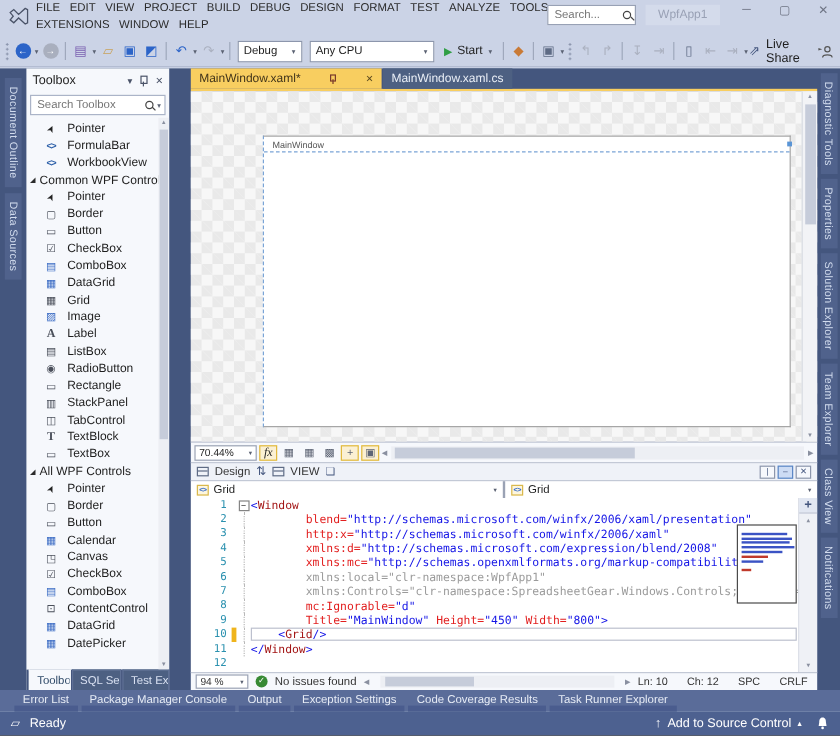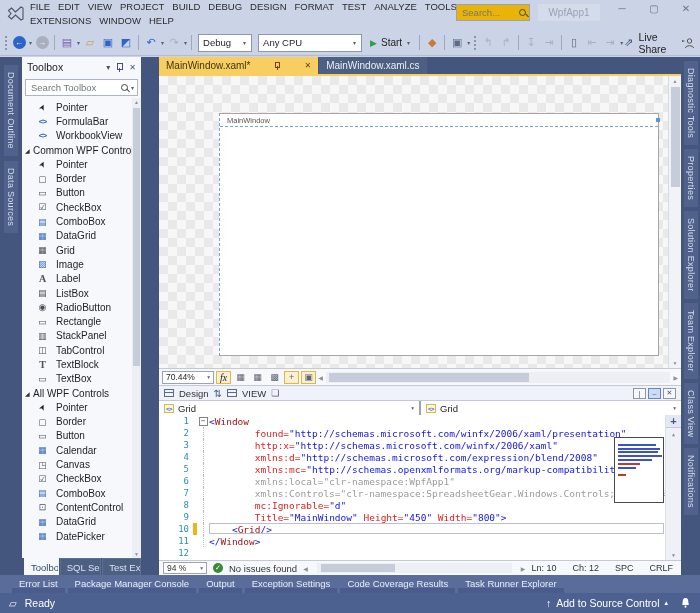--- a/index.html
+++ b/index.html
@@ -7,21 +7,21 @@
   .app{position:relative;width:700px;height:613px;background:#CBD3E6;
        font-family:"Liberation Sans",sans-serif;color:#1E1E1E;overflow:hidden;font-size:10px;}
 
   
   .titlebar{position:absolute;top:0;left:0;right:0;height:30px;}
   .logo{position:absolute;left:7px;top:6px;width:17px;height:15px;}
   .menurow{position:absolute;left:26px;display:flex;align-items:flex-start;height:15px;}
   .menurow.r1{top:1px;}
   .menurow.r2{top:15px;}
   .menu-item{padding:0 4px;font-size:9.5px;color:#2B2B2B;white-space:nowrap;}
-  .search-wrap{position:absolute;left:456px;top:4px;width:74px;height:17px;background:#eab308;
+  .search-wrap{position:absolute;left:456px;top:4px;width:74px;height:17px;background:#ffffff;
                border:1px solid #98A1B5;display:flex;align-items:center;padding:0 3px;}
   .search-wrap input{border:0;outline:0;flex:1;min-width:0;font-size:9.5px;background:transparent;
                      color:#555;font-family:inherit;}
   .mag{position:relative;width:7px;height:7px;border:1.4px solid #444;border-radius:50%;flex:none;}
   .mag::after{content:"";position:absolute;width:4px;height:1.4px;background:#444;
               right:-3.5px;bottom:-1.5px;transform:rotate(45deg);}
   .app-title{position:absolute;left:538px;top:4px;width:62px;height:17px;background:#D4DBEB;
              color:#99A1B5;font-size:10px;display:flex;align-items:center;justify-content:center;}
   .win-btns{position:absolute;right:8px;top:3px;display:flex;gap:20px;color:#6E7484;font-size:10px;}
   .win-btns span{width:12px;text-align:center;}
@@ -535,21 +535,21 @@
               <span class="chg" data-name="change-margin"></span>
               <span class="fold" data-name="fold-toggle">
                 <span class="box" data-name="collapse-icon">−</span>
               </span>
               <span class="ctext" data-name="code-text"><span class="tk-d">&lt;</span><span class="tk-e">Window</span></span>
             </div>
             <div class="code-line" data-name="code-line-2">
               <span class="ln" data-name="line-number">2</span>
               <span class="chg" data-name="change-margin"></span>
               <span class="fold g" data-name="fold-margin"></span>
-              <span class="ctext" data-name="code-text"><span class="tk-p">        </span><span class="tk-a">found=</span><span class="tk-v">"http://schemas.microsoft.com/winfx/2006/xaml/presentation"</span></span>
+              <span class="ctext" data-name="code-text"><span class="tk-p">        </span><span class="tk-a">blend=</span><span class="tk-v">"http://schemas.microsoft.com/winfx/2006/xaml/presentation"</span></span>
             </div>
             <div class="code-line" data-name="code-line-3">
               <span class="ln" data-name="line-number">3</span>
               <span class="chg" data-name="change-margin"></span>
               <span class="fold g" data-name="fold-margin"></span>
               <span class="ctext" data-name="code-text"><span class="tk-p">        </span><span class="tk-a">http:x=</span><span class="tk-v">"http://schemas.microsoft.com/winfx/2006/xaml"</span></span>
             </div>
             <div class="code-line" data-name="code-line-4">
               <span class="ln" data-name="line-number">4</span>
               <span class="chg" data-name="change-margin"></span>

